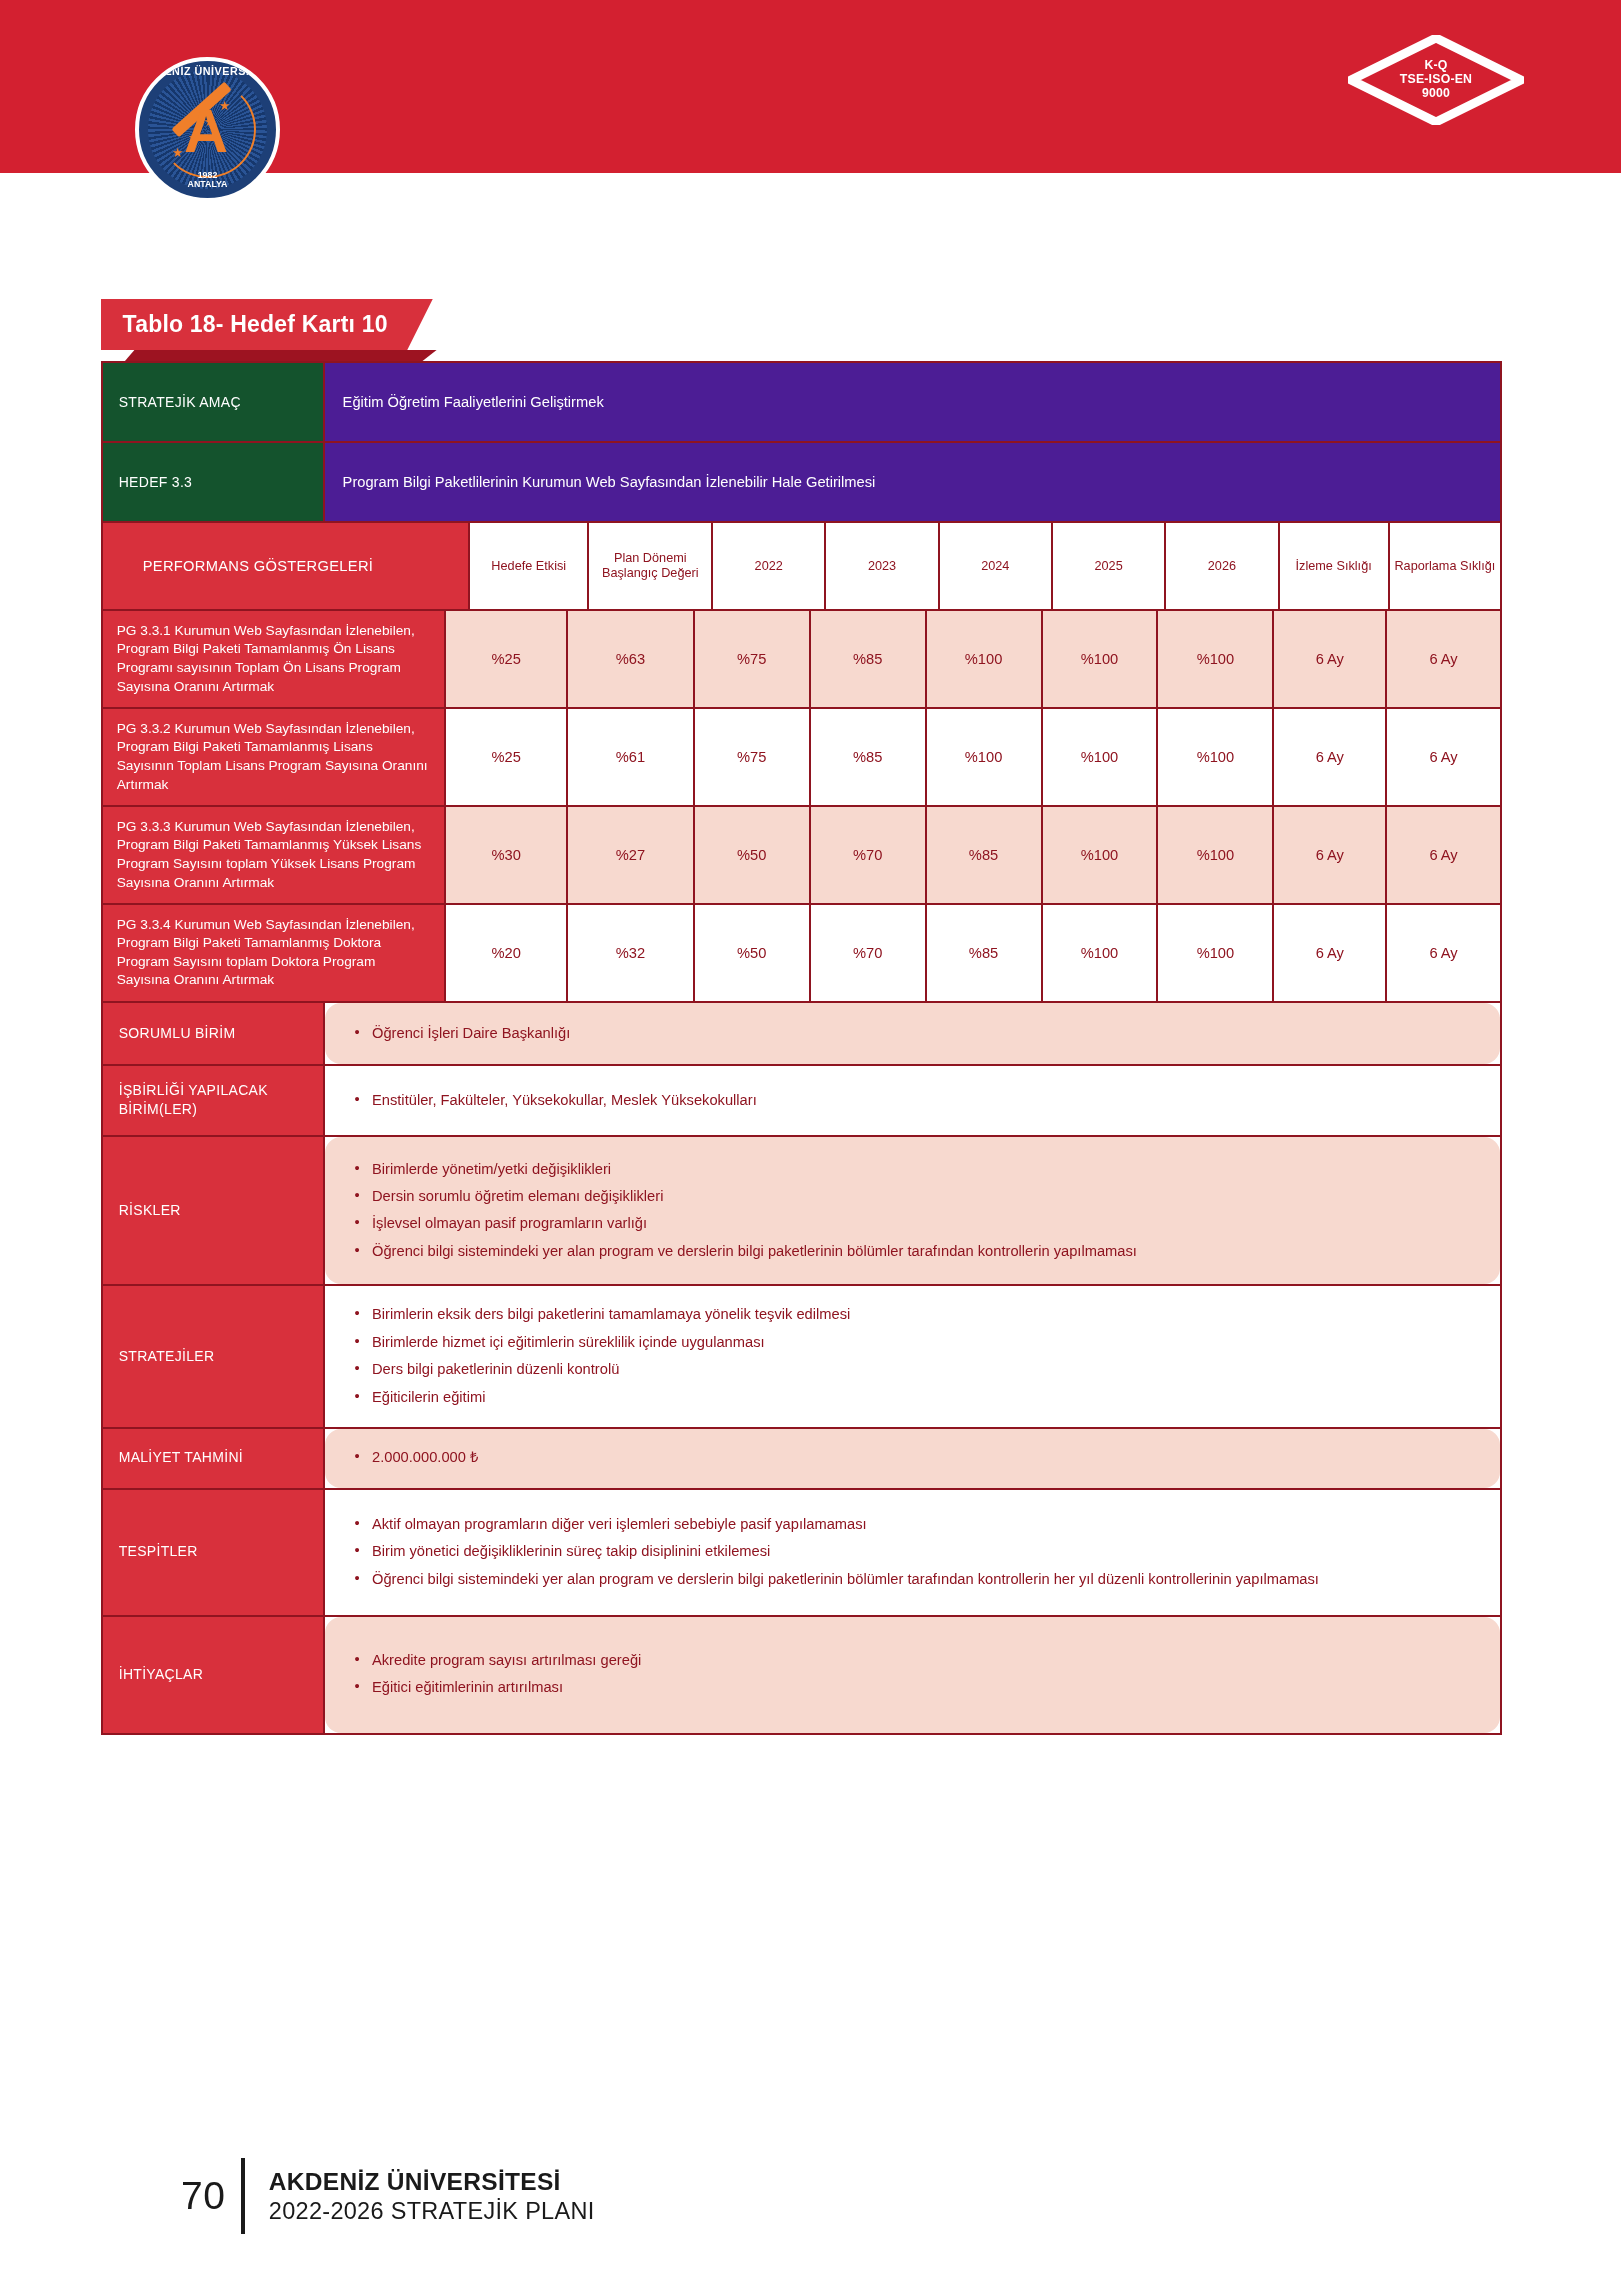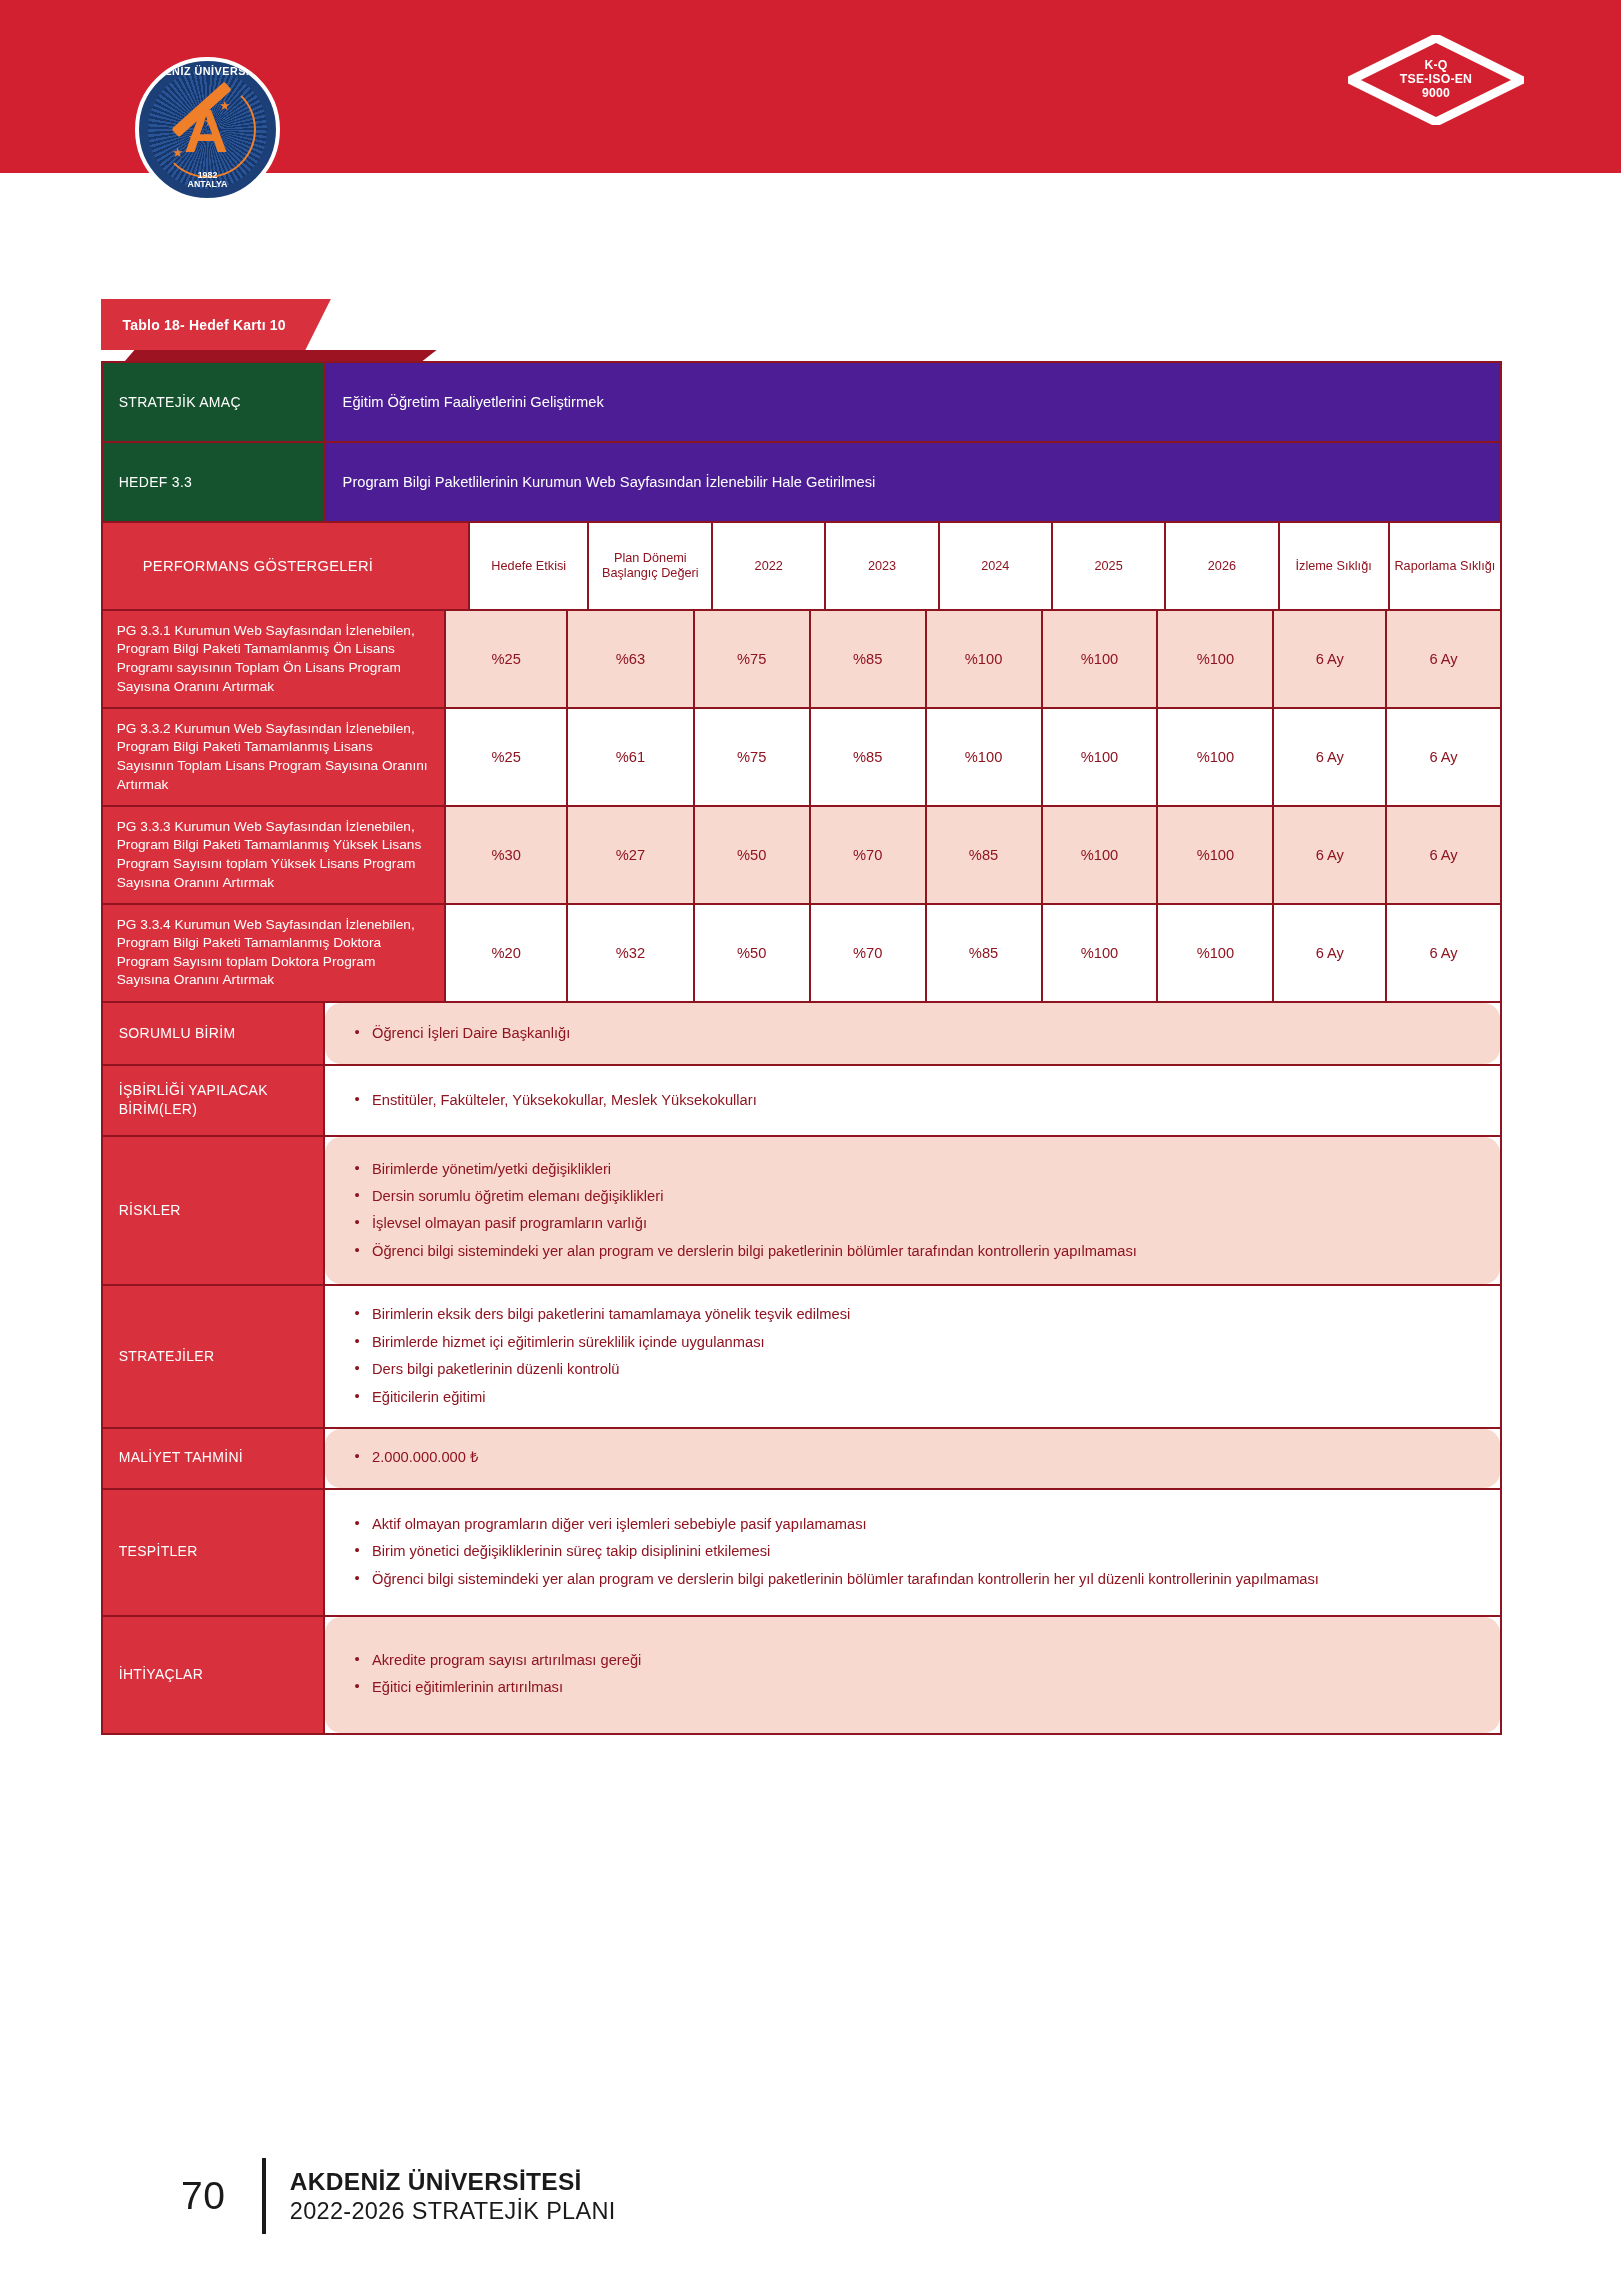--- a/index.html
+++ b/index.html
@@ -137,21 +137,21 @@
     position: relative;
     height: 51px;
     background: #d8303c;
     display: flex;
     align-items: center;
     padding: 0 45px 0 21.6px;
     clip-path: polygon(0 0, 100% 0, calc(100% - 25.5px) 100%, 0 100%);
   }
   .caption-ribbon span {
     color: #ffffff;
-    font-size: 14px;
+    font-size: 23px;
     font-weight: bold;
     letter-spacing: 0.2px;
     white-space: nowrap;
   }
   .caption-shadow {
     position: absolute;
     left: 21.6px;
     top: 51px;
     width: 314px;
     height: 13.7px;
@@ -329,21 +329,21 @@
     display: flex;
     align-items: stretch;
     height: 76px;
   }
   .page-num {
     font-size: 39px;
     color: #1a1a1a;
     font-weight: 400;
     display: flex;
     align-items: center;
-    padding-right: 37px;
+    padding-right: 16px;
     letter-spacing: 0.5px;
   }
   .footer-bar {
     width: 3.9px;
     background: #1a1a1a;
   }
   .footer-txt {
     padding-left: 23.5px;
     display: flex;
     flex-direction: column;

